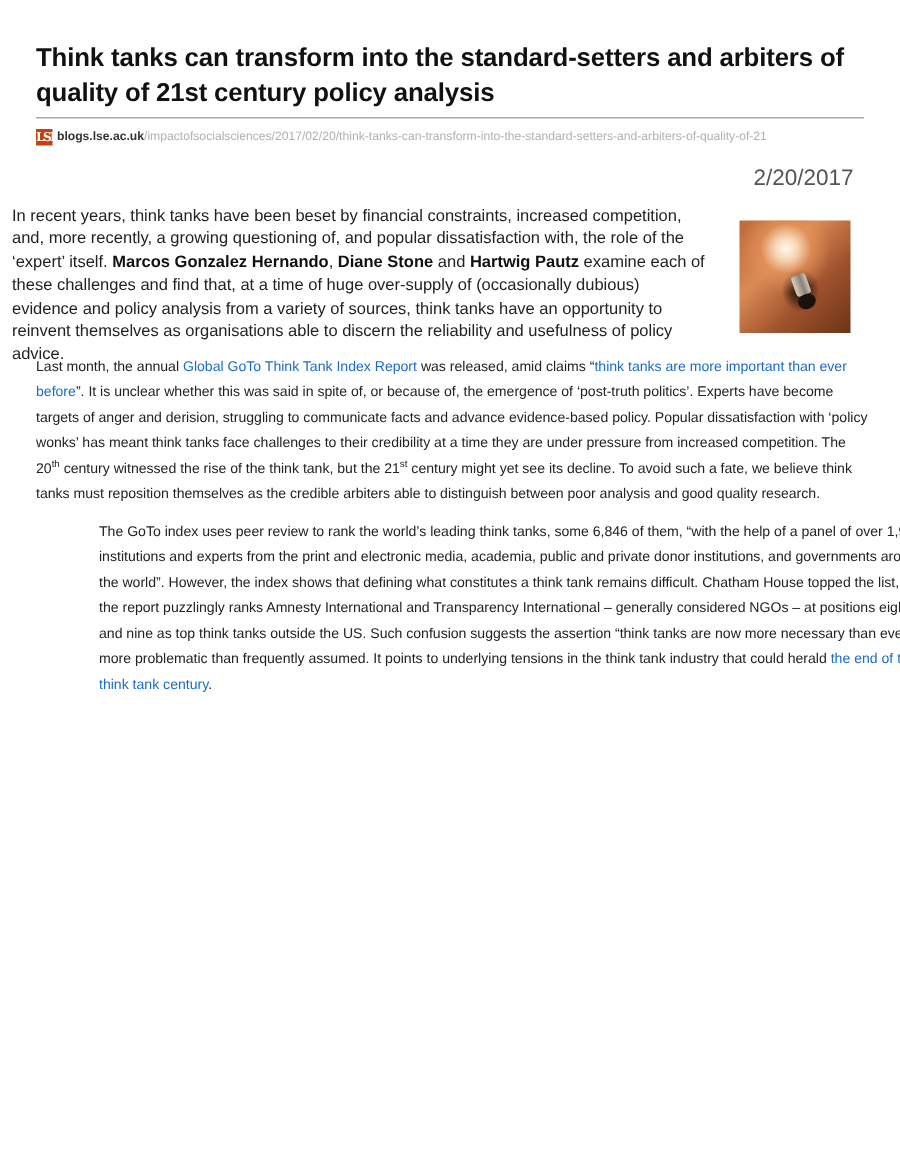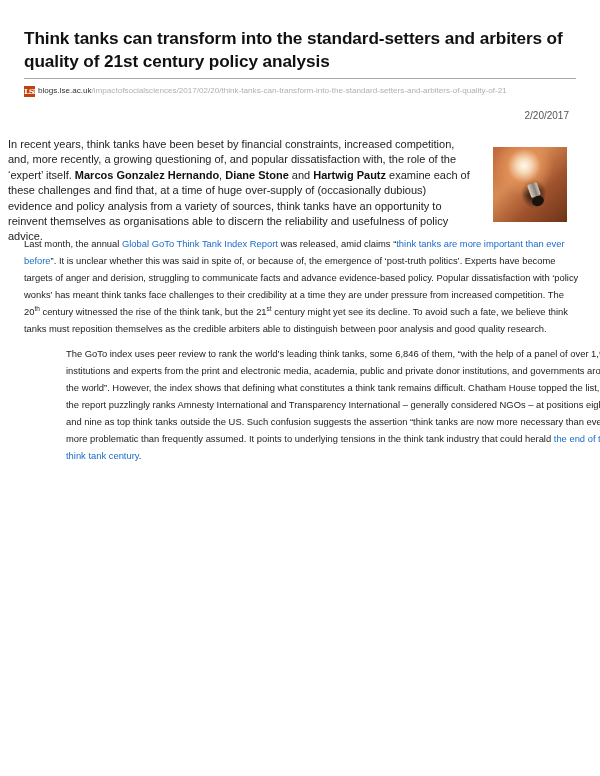--- a/index.html
+++ b/index.html
@@ -61,32 +61,32 @@
       font-size: 8px;
       line-height: 11px;
       text-align: center;
       font-weight: bold;
       vertical-align: -1px;
       margin-right: 3px;
       font-family: "DejaVu Serif", serif;
       letter-spacing: -1px;
     }
     .source .domain {
-      font-weight: normal;
+      font-weight: bold;
       color: #333;
     }
     .source .path {
       color: #b0b0b0;
       text-align: right;
     }
     .date {
       position: absolute;
       right: 31px;
       top: 110px;
-      font-size: 10px;
+      font-size: 15px;
       color: #555;
     }
     .intro {
       position: absolute;
       left: 8px;
       top: 137px;
       width: 462px;
       font-size: 11px;
       line-height: 15.4px;
       color: #222;

